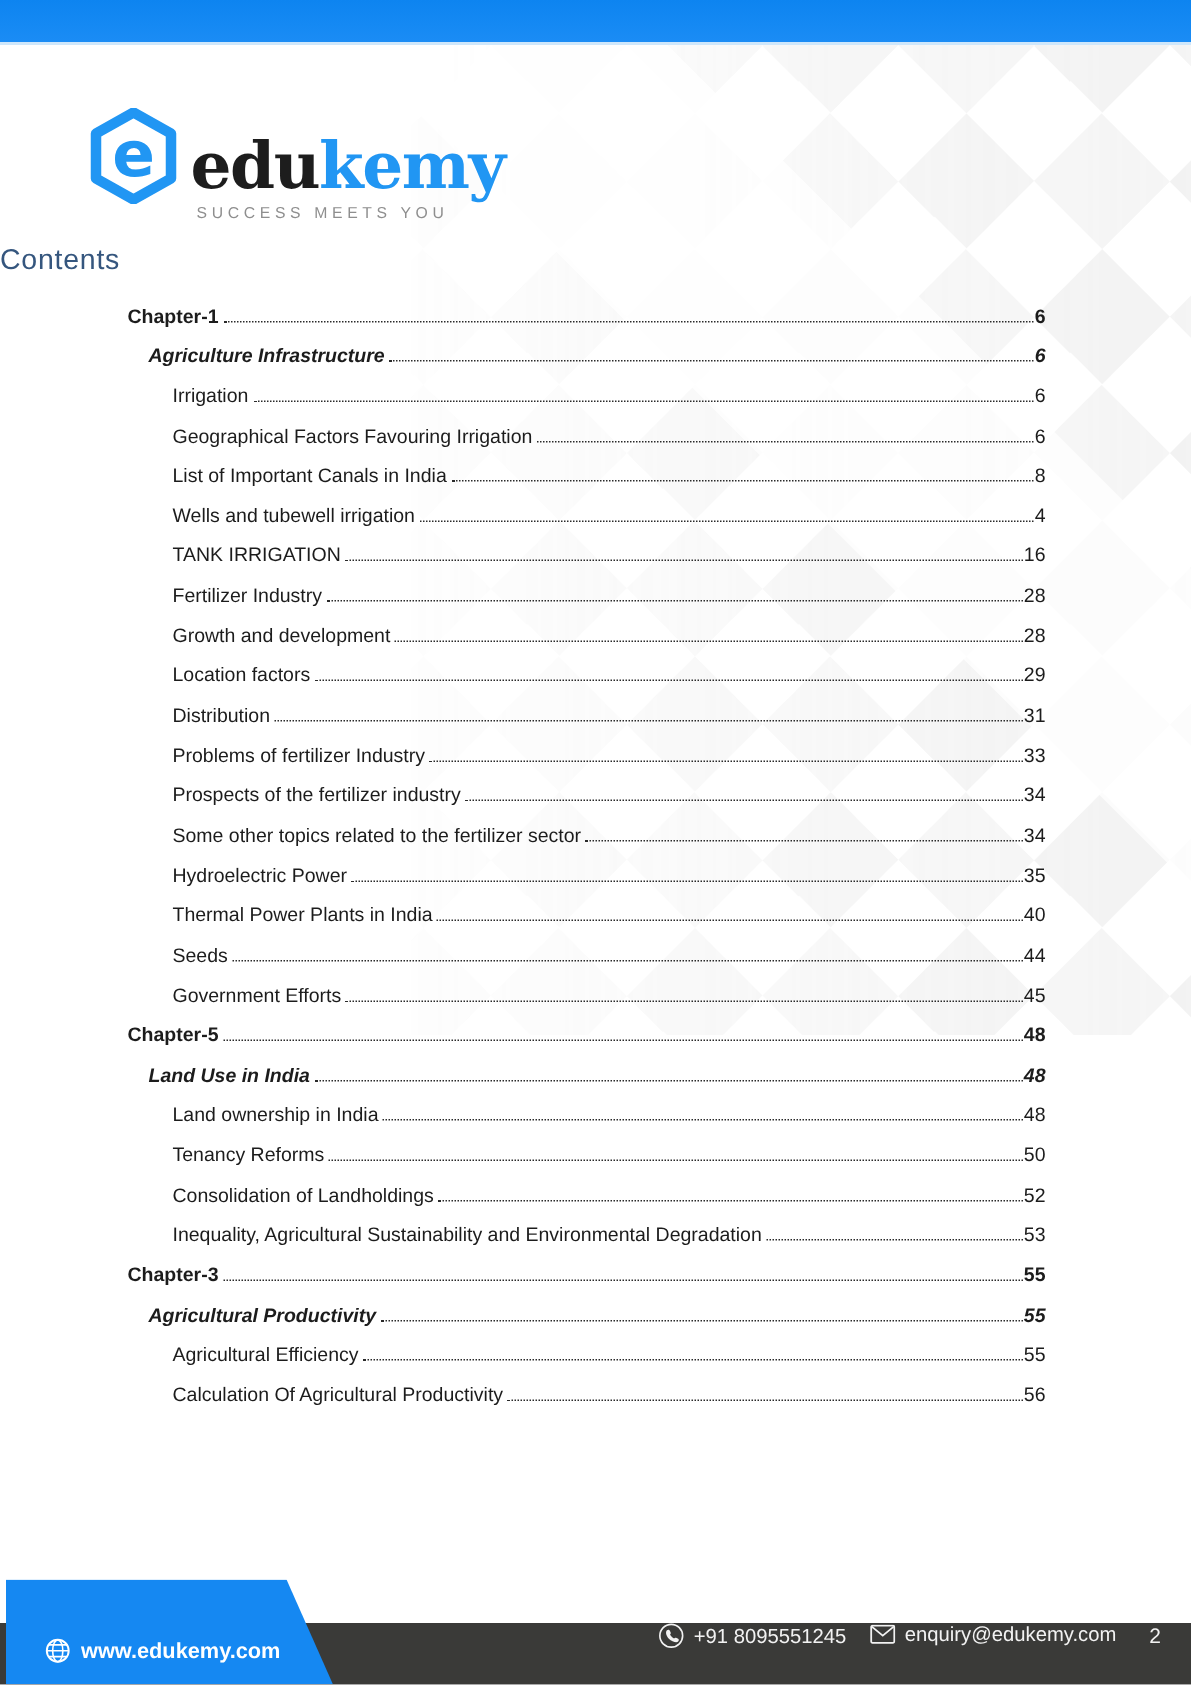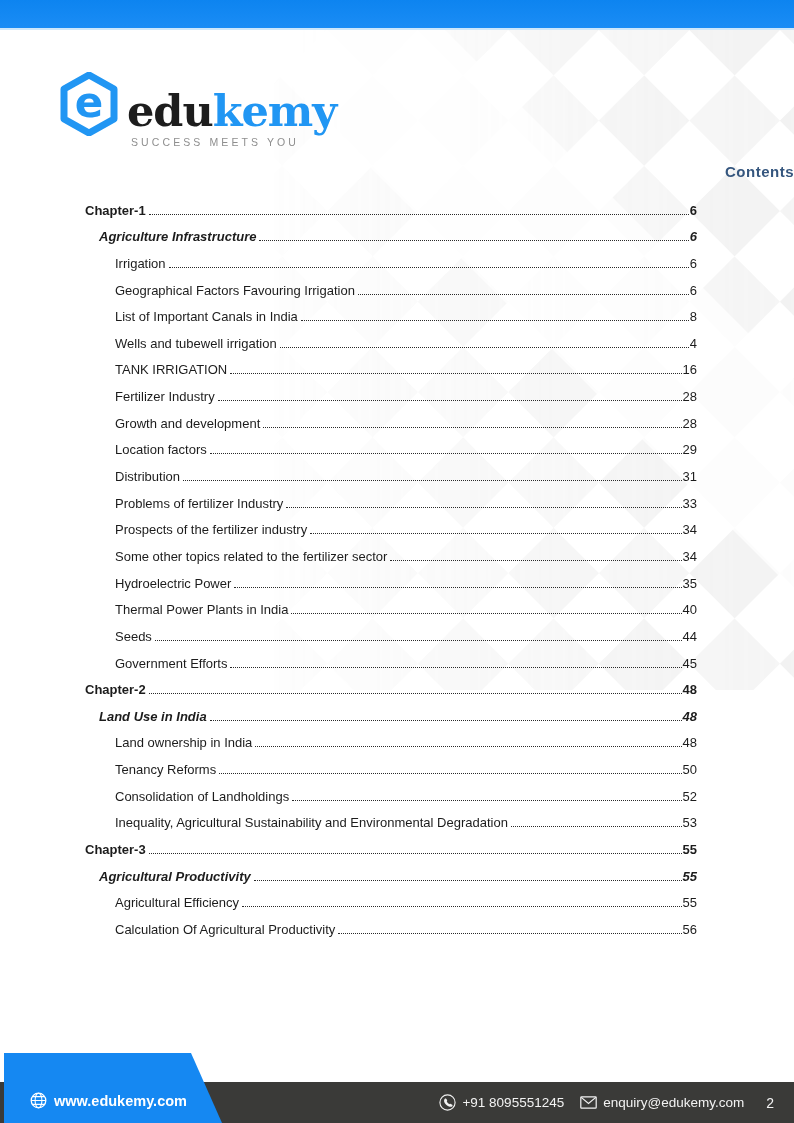--- a/index.html
+++ b/index.html
@@ -42,42 +42,42 @@
     font-size:43px;line-height:1.05;letter-spacing:-1px;white-space:nowrap;margin-top:23px;
   }
   .brand-black{color:#1d1d1d;}
   .brand-blue{color:#2196f3;}
   .tagline{
     font-size:10.5px;letter-spacing:3.1px;color:#8e8e8e;margin:2px 0 0 4px;
     white-space:nowrap;
   }
   
   .contents-title{
-    position:absolute;top:163px;left:0;width:100%;text-align:right;z-index:2;
-    font-size:15px;font-weight:700;letter-spacing:.5px;color:#35567e;
+    position:absolute;top:163px;left:0;width:100%;text-align:left;z-index:2;
+    font-size:19px;font-weight:400;letter-spacing:.5px;color:#35567e;
   }
   
   .toc{position:absolute;left:85px;top:194px;width:612px;z-index:2;}
   .toc-row{
     display:flex;align-items:flex-end;height:26.65px;box-sizing:border-box;
     padding-bottom:3px;font-size:13px;cursor:default;
   }
   .toc-row .toc-label{white-space:nowrap;}
   .toc-leader{
     flex:1;border-bottom:1.9px dotted #2a2a2a;margin:0 1px 3px 3px;min-width:12px;
   }
   .toc-page{text-align:right;white-space:nowrap;}
   .lvl0{font-weight:bold;padding-left:0;justify-content:center;}
   .lvl1{font-weight:bold;font-style:italic;padding-left:14px;}
   .lvl2{font-weight:normal;padding-left:30px;justify-content:flex-end;}
   
   .footer-dark{
     position:absolute;left:0;bottom:0;width:100%;height:41px;z-index:2;
     background:#3a3a38;color:#f2f2f2;box-sizing:border-box;
-    display:flex;align-items:center;justify-content:flex-end;
+    display:flex;align-items:flex-start;justify-content:flex-end;
     padding-right:20px;font-size:13.5px;
   }
   .f-item{display:flex;align-items:center;gap:6px;margin-left:16px;white-space:nowrap;}
   .f-page{margin-left:22px;font-size:14px;}
   .footer-blue{
     position:absolute;left:4px;bottom:0;width:230px;height:70px;z-index:3;
     background:#1588f2;
     clip-path:polygon(0 0,187px 0,218px 70px,0 70px);
     box-sizing:border-box;color:#ffffff;
   }
@@ -199,21 +199,21 @@
       <span class="toc-label">Seeds</span>
       <span class="toc-leader"></span>
       <span class="toc-page">44</span>
     </div>
       <div class="toc-row lvl2">
       <span class="toc-label">Government Efforts</span>
       <span class="toc-leader"></span>
       <span class="toc-page">45</span>
     </div>
       <div class="toc-row lvl0">
-      <span class="toc-label">Chapter-2</span>
+      <span class="toc-label">Chapter-5</span>
       <span class="toc-leader"></span>
       <span class="toc-page">48</span>
     </div>
       <div class="toc-row lvl1">
       <span class="toc-label">Land Use in India</span>
       <span class="toc-leader"></span>
       <span class="toc-page">48</span>
     </div>
       <div class="toc-row lvl2">
       <span class="toc-label">Land ownership in India</span>

